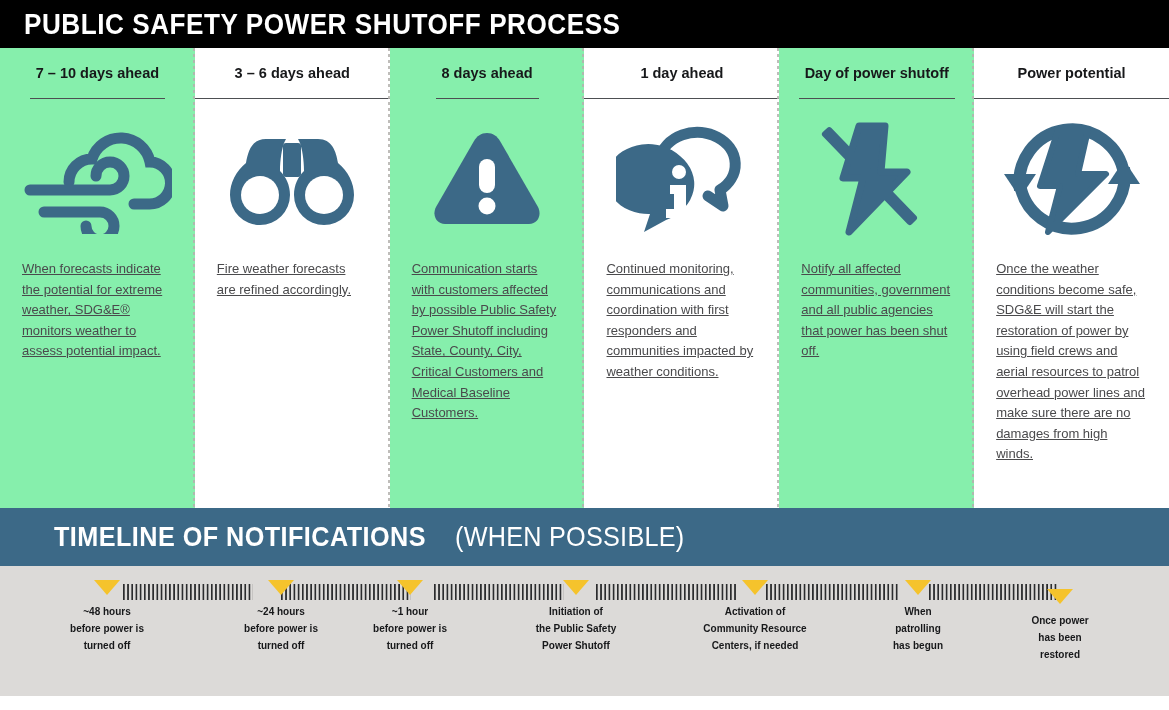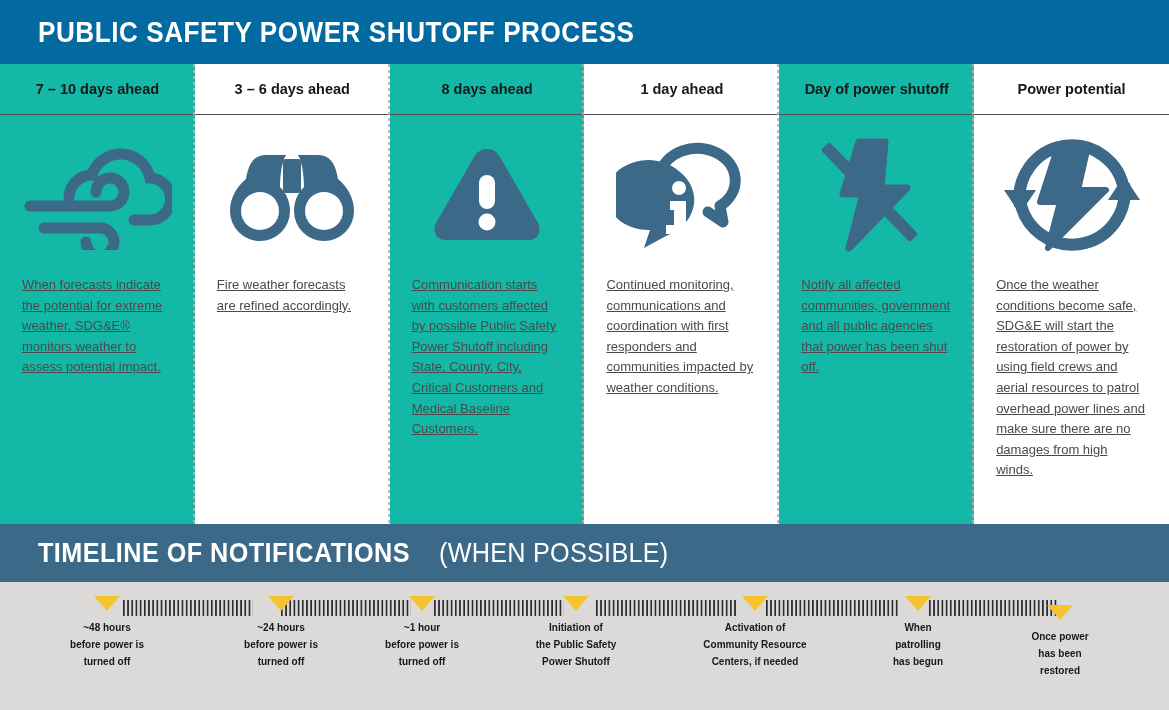--- a/index.html
+++ b/index.html
@@ -15,25 +15,25 @@
   }
   .infographic {
     position: relative;
     width: 1169px;
     height: 710px;
     background: #ffffff;
   }
 
   
   .title-band {
-    height: 64px;
-    background: #0369a1;
+    height: 48px;
+    background: #000000;
     display: flex;
     align-items: center;
-    padding-left: 38px;
+    padding-left: 24px;
     box-sizing: border-box;
   }
   .title-band .title-text {
     color: #ffffff;
     font-size: 29px;
     font-weight: bold;
     letter-spacing: 0.6px;
     transform: scaleX(0.9);
     transform-origin: left center;
     white-space: nowrap;
@@ -46,21 +46,21 @@
     height: 460px;
     box-sizing: border-box;
   }
   .col {
     width: 194.83px;
     display: flex;
     flex-direction: column;
     position: relative;
     box-sizing: border-box;
   }
-  .col.shade { background: #14b8a6; }
+  .col.shade { background: #86efac; align-items: center; }
   .col.plain { background: #ffffff; border-radius: 19px; }
 
   
   .col .vdivider {
     position: absolute;
     top: 0;
     right: 0;
     width: 2px;
     height: 100%;
     background-image: linear-gradient(
@@ -104,21 +104,21 @@
     color: #4a4a4c;
     text-decoration: underline;
   }
 
   
   .timeline-band {
     height: 58px;
     background: #3c6987;
     display: flex;
     align-items: center;
-    padding-left: 38px;
+    padding-left: 54px;
     box-sizing: border-box;
   }
   .timeline-band .tl-strong {
     color: #ffffff;
     font-size: 28px;
     font-weight: bold;
     letter-spacing: 0.5px;
     transform: scaleX(0.9);
     transform-origin: left center;
     white-space: nowrap;
@@ -308,21 +308,21 @@
 turned off</div>
       </div>
 
       <div class="tl-item" style="left:211px; top:14px; width:140px;">
         <div class="tl-marker"></div>
         <div class="tl-label">~24 hours
 before power is
 turned off</div>
       </div>
 
-      <div class="tl-item" style="left:352px; top:14px; width:140px;">
+      <div class="tl-item" style="left:340px; top:14px; width:140px;">
         <div class="tl-marker"></div>
         <div class="tl-label">~1 hour
 before power is
 turned off</div>
       </div>
 
       <div class="tl-item" style="left:495px; top:14px; width:162px;">
         <div class="tl-marker"></div>
         <div class="tl-label">Initiation of
 the Public Safety

